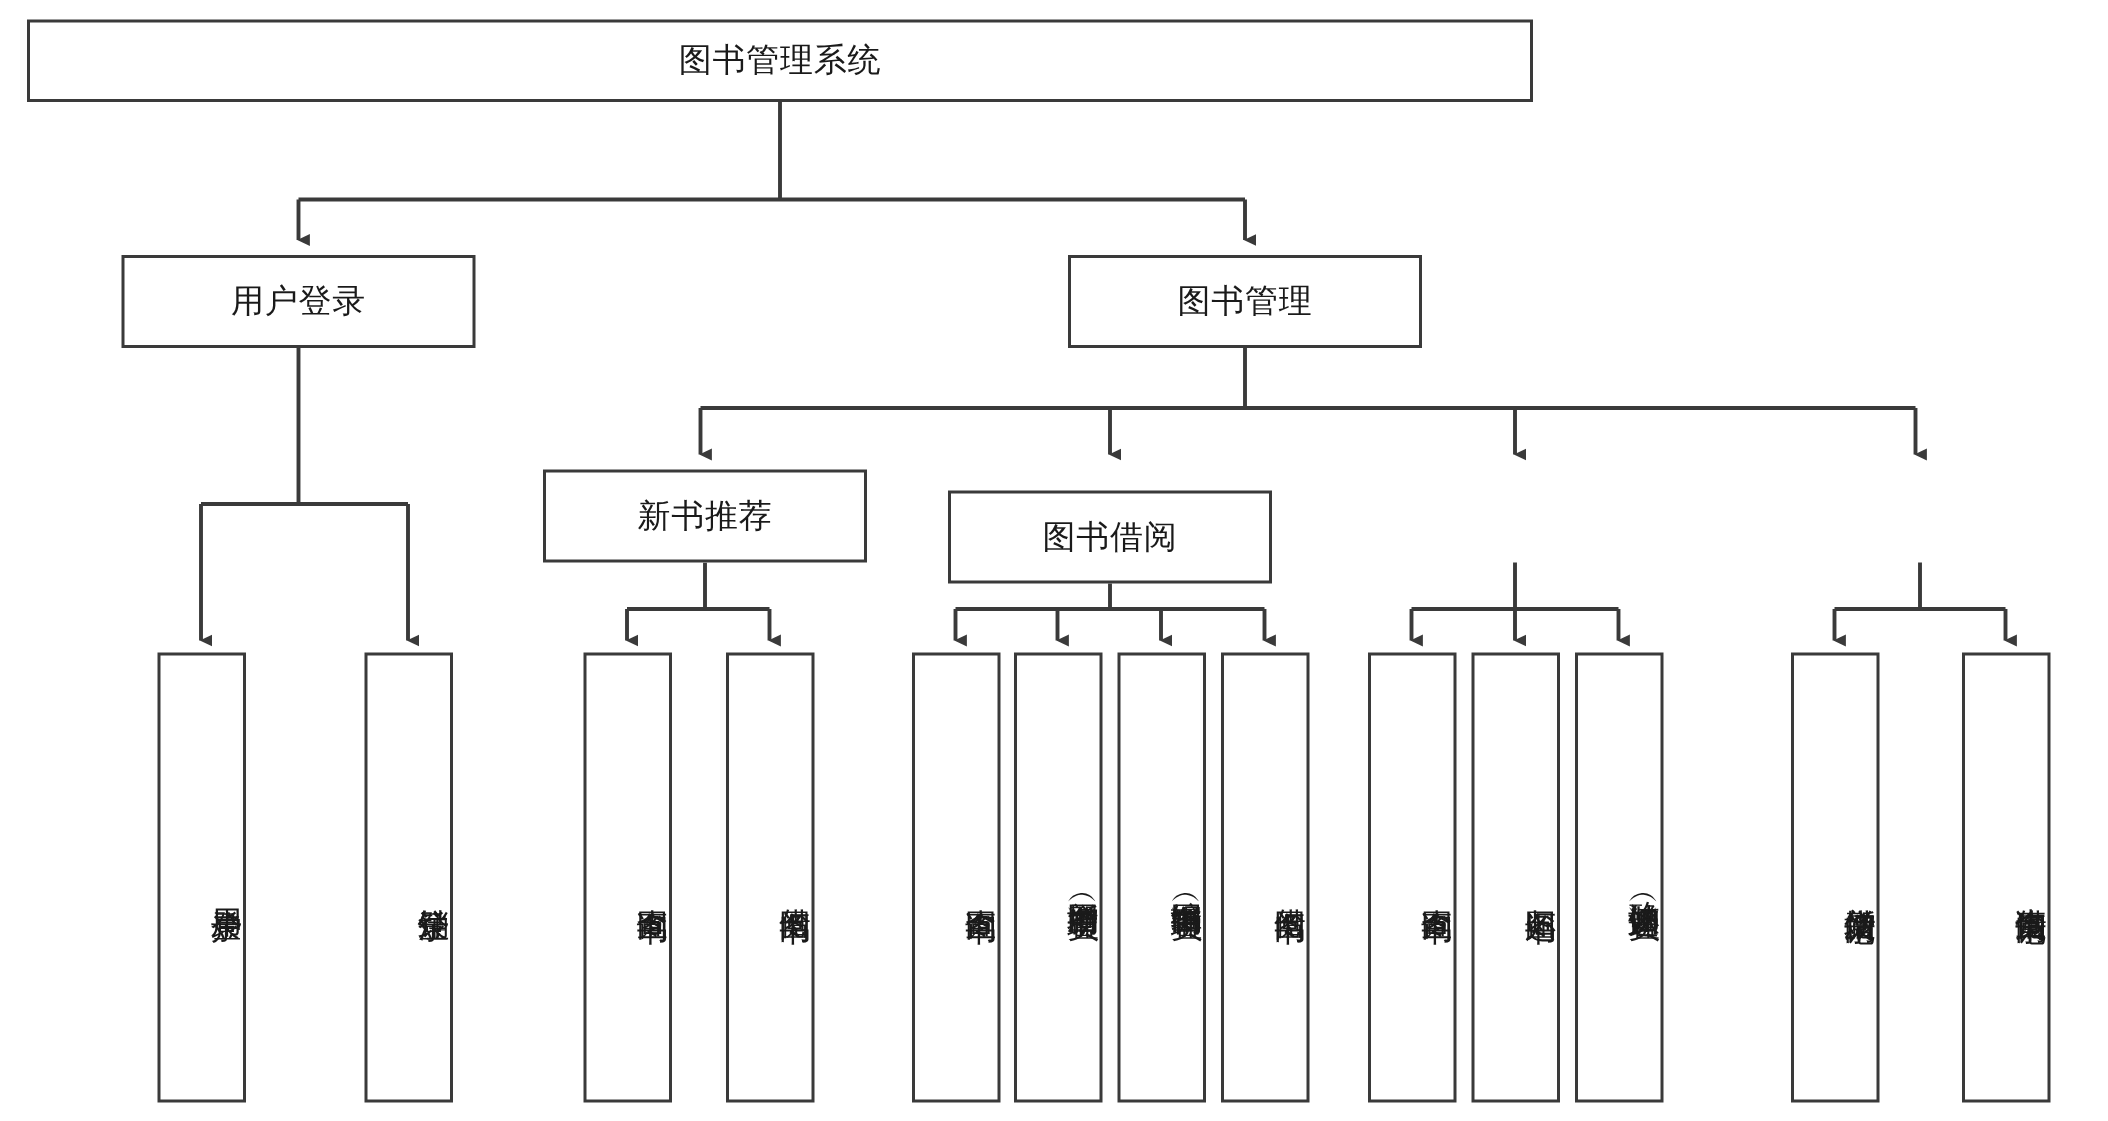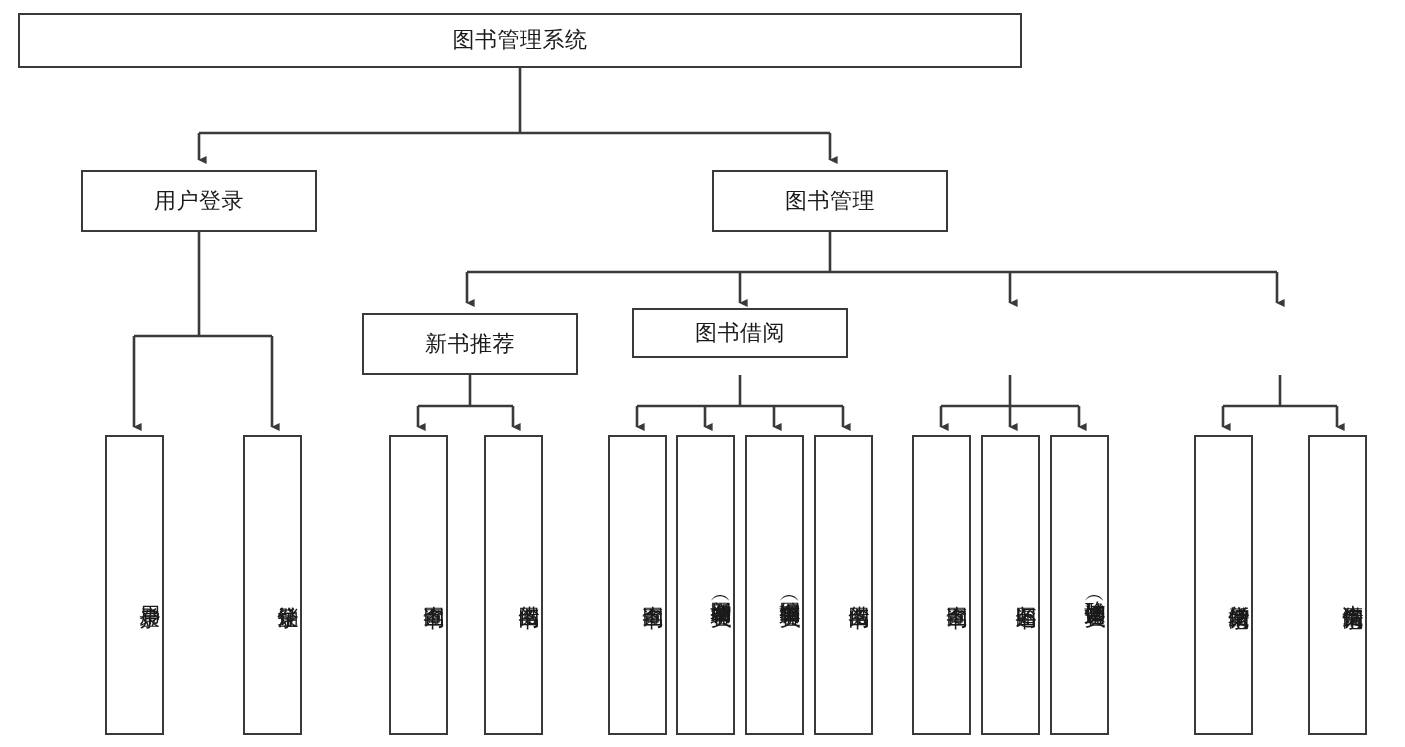--- a/index.html
+++ b/index.html
@@ -134,21 +134,21 @@
   <div class="node horizontal" style="left:81px; top:170px; width:236px; height:62px;">
     <span class="node-label">用户登录</span>
   </div>
   <div class="node horizontal" style="left:362px; top:313px; width:216px; height:62px;">
     <span class="node-label">新书推荐</span>
   </div>
 
   <div class="node horizontal" style="left:712px; top:170px; width:236px; height:62px;">
     <span class="node-label">图书管理</span>
   </div>
-  <div class="node horizontal" style="left:632px; top:308px; width:216px; height:50px;">
+  <div class="node horizontal" style="left:632px; top:327px; width:216px; height:62px;">
     <span class="node-label">图书借阅</span>
   </div>
 
   <div class="node vertical" style="left:105px; top:435px; width:59px; height:300px;">
     <span class="node-label">用户登录</span>
   </div>
   <div class="node vertical" style="left:243px; top:435px; width:59px; height:300px;">
     <span class="node-label">注销登录</span>
   </div>
 

